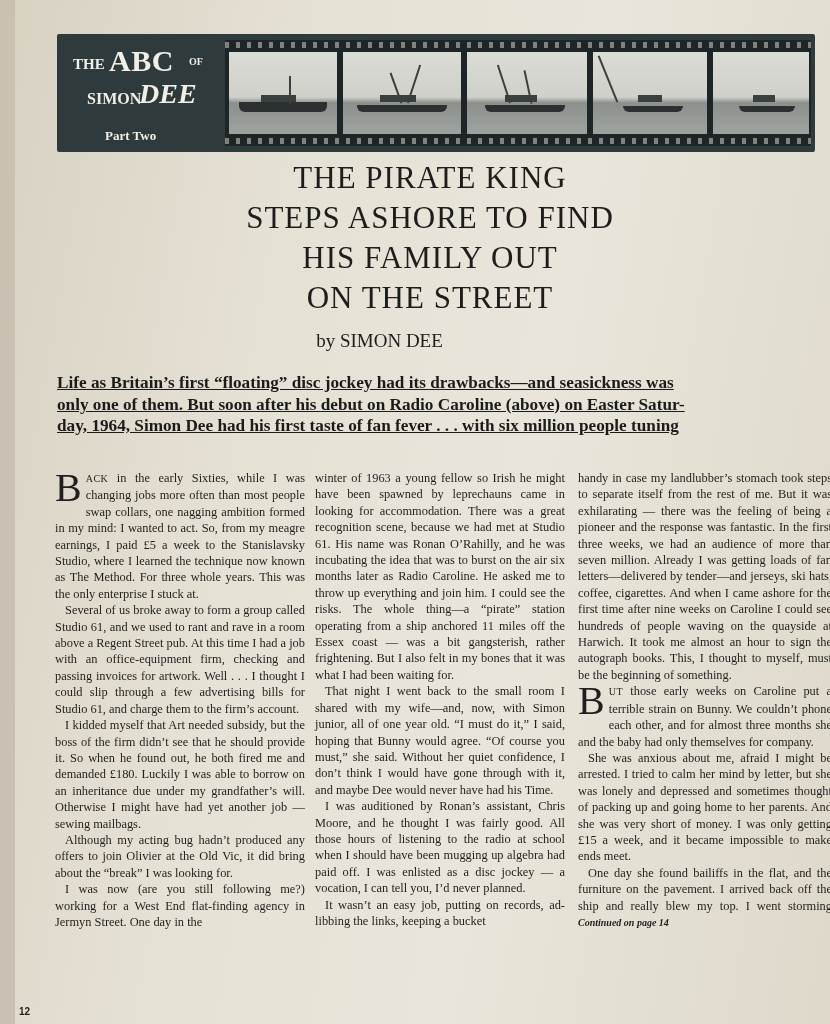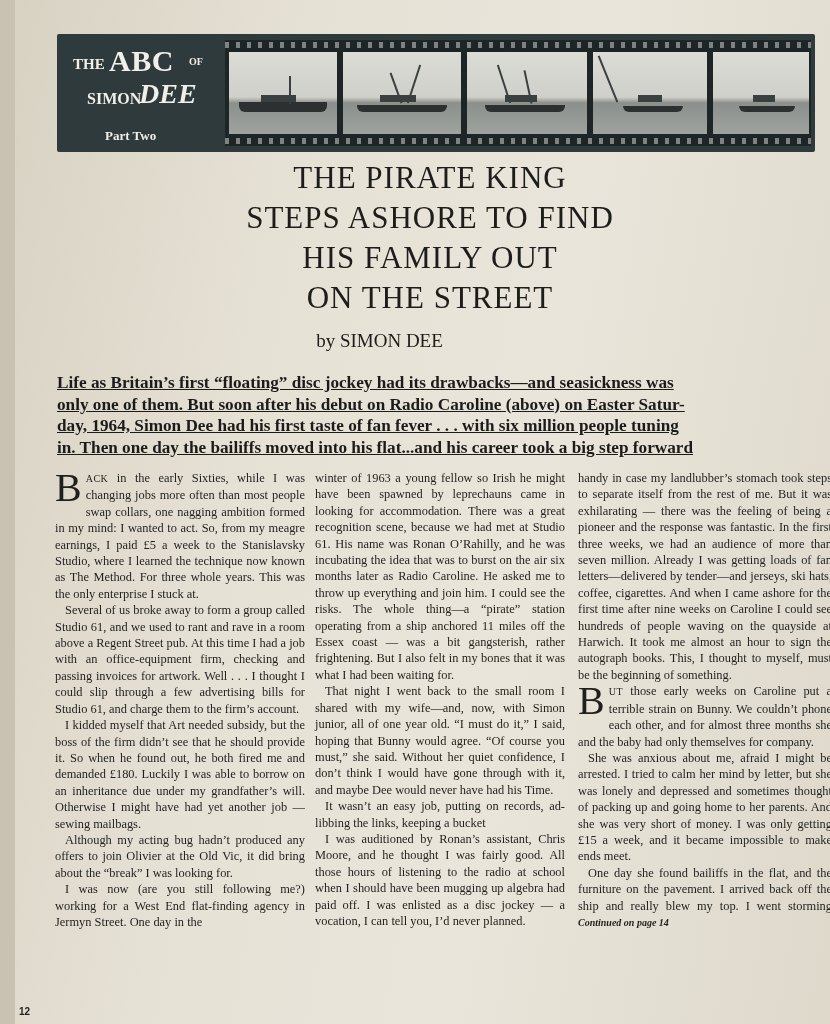--- a/index.html
+++ b/index.html
@@ -134,36 +134,35 @@
     <div>HIS FAMILY OUT</div>
     <div>ON THE STREET</div>
   </div>
 
   <div class="byline">by SIMON DEE</div>
 
   <div class="standfirst">
     <div>Life as Britain’s first “floating” disc jockey had its drawbacks—and seasickness was</div>
     <div>only one of them. But soon after his debut on Radio Caroline (above) on Easter Satur-</div>
     <div>day, 1964, Simon Dee had his first taste of fan fever . . . with six million people tuning</div>
-    <div>in. Then one day the bailiffs moved into his flat...and his career took a big step forward</div>
   </div>
 
   <div class="col col1">
     <p class="first"><span class="dropcap">B</span><span class="smallcaps">ACK</span><span> in the early Sixties, while I was changing jobs more often than most people swap collars, one nagging ambition formed in my mind: I wanted to act. So, from my meagre earnings, I paid £5 a week to the Stanislavsky Studio, where I learned the technique now known as The Method. For three whole years. This was the only enterprise I stuck at.</span></p>
     <p>Several of us broke away to form a group called Studio 61, and we used to rant and rave in a room above a Regent Street pub. At this time I had a job with an office-equipment firm, checking and passing invoices for artwork. Well . . . I thought I could slip through a few advertising bills for Studio 61, and charge them to the firm’s account.</p>
     <p>I kidded myself that Art needed subsidy, but the boss of the firm didn’t see that he should provide it. So when he found out, he both fired me and demanded £180. Luckily I was able to borrow on an inheritance due under my grandfather’s will. Otherwise I might have had yet another job — sewing mailbags.</p>
     <p>Although my acting bug hadn’t produced any offers to join Olivier at the Old Vic, it did bring about the “break” I was looking for.</p>
     <p>I was now (are you still following me?) working for a West End flat-finding agency in Jermyn Street. One day in the</p>
   </div>
 
   <div class="col col2">
     <p class="first">winter of 1963 a young fellow so Irish he might have been spawned by leprechauns came in looking for accommodation. There was a great recognition scene, because we had met at Studio 61. His name was Ronan O’Rahilly, and he was incubating the idea that was to burst on the air six months later as Radio Caroline. He asked me to throw up everything and join him. I could see the risks. The whole thing—a “pirate” station operating from a ship anchored 11 miles off the Essex coast — was a bit gangsterish, rather frightening. But I also felt in my bones that it was what I had been waiting for.</p>
     <p>That night I went back to the small room I shared with my wife—and, now, with Simon junior, all of one year old. “I must do it,” I said, hoping that Bunny would agree. “Of course you must,” she said. Without her quiet confidence, I don’t think I would have gone through with it, and maybe Dee would never have had his Time.</p>
+    <p>I was auditioned by Ronan’s assistant, Chris Moore, and he thought I was fairly good. All those hours of listening to the radio at school when I should have been mugging up algebra had paid off. I was enlisted as a disc jockey — a vocation, I can tell you, I’d never planned.</p>
     <p>It wasn’t an easy job, putting on records, ad-libbing the links, keeping a bucket</p>
-    <p>I was auditioned by Ronan’s assistant, Chris Moore, and he thought I was fairly good. All those hours of listening to the radio at school when I should have been mugging up algebra had paid off. I was enlisted as a disc jockey — a vocation, I can tell you, I’d never planned.</p>
   </div>
 
   <div class="col col3">
     <p class="first">handy in case my landlubber’s stomach took steps to separate itself from the rest of me. But it was exhilarating — there was the feeling of being a pioneer and the response was fantastic. In the first three weeks, we had an audience of more than seven million. Already I was getting loads of fan letters—delivered by tender—and jerseys, ski hats, coffee, cigarettes. And when I came ashore for the first time after nine weeks on Caroline I could see hundreds of people waving on the quayside at Harwich. It took me almost an hour to sign the autograph books. This, I thought to myself, must be the beginning of something.</p>
     <p class="first"><span class="dropcap">B</span><span class="smallcaps">UT</span><span> those early weeks on Caroline put a terrible strain on Bunny. We couldn’t phone each other, and for almost three months she and the baby had only themselves for company.</span></p>
     <p>She was anxious about me, afraid I might be arrested. I tried to calm her mind by letter, but she was lonely and depressed and sometimes thought of packing up and going home to her parents. And she was very short of money. I was only getting £15 a week, and it became impossible to make ends meet.</p>
     <p><span>One day she found bailiffs in the flat, and the furniture on the pavement. I arrived back off the ship and really blew my top. I went storming </span><span class="contd">Continued on page 14</span></p>
   </div>
 
   <div class="pagenum">12</div>

